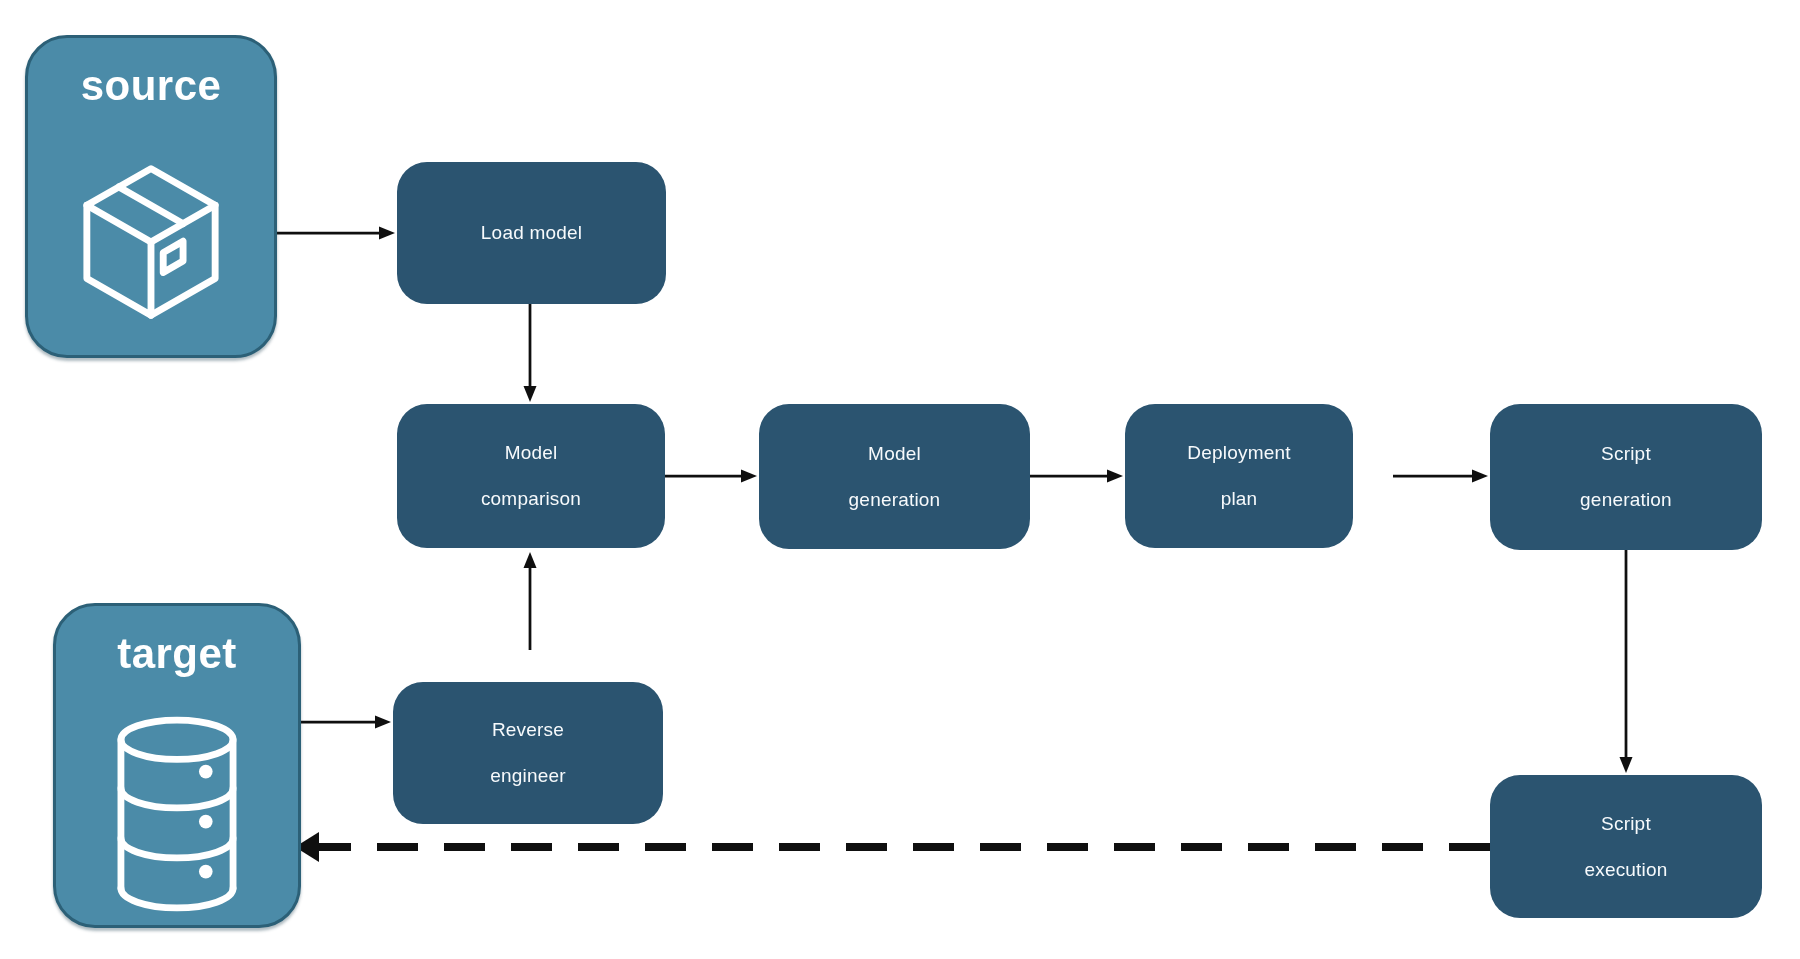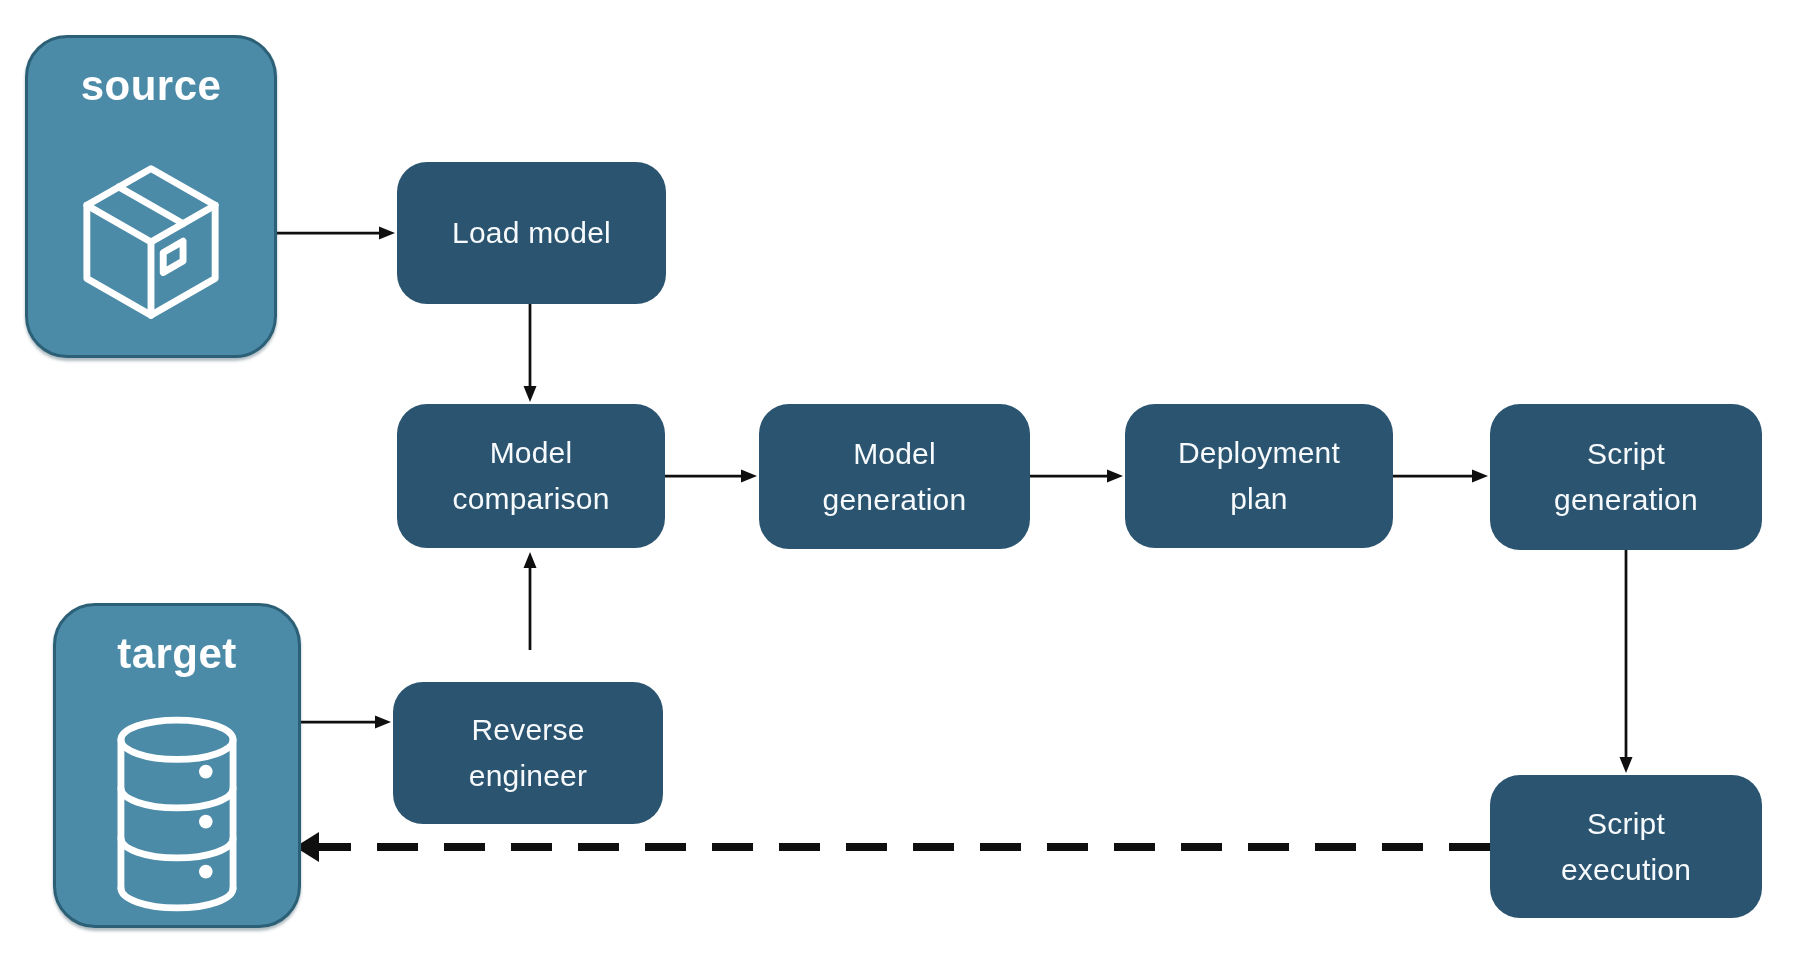--- a/index.html
+++ b/index.html
@@ -29,21 +29,21 @@
     flex-direction: column;
     align-items: center;
     justify-content: center;
     text-align: center;
     color: #f7fafc;
     gap: 24px;
   }
   .node.dark {
     background: #2b5470;
     border-radius: 30px;
-    font-size: 30px;
+    font-size: 19px;
     line-height: 46px;
     letter-spacing: 0.2px;
   }
   .node.dark .label span { display: block; }
   .node.light {
     background: #4b8ba8;
     border: 3px solid #2c6077;
     border-radius: 42px;
     justify-content: flex-start;
     box-shadow: 0 3px 3px rgba(25, 60, 78, 0.35);
@@ -150,21 +150,21 @@
     </div>
   </div>
 
   <div class="node dark" style="left:759px; top:404px; width:271px; height:145px;">
     <div class="label">
       <span>Model</span>
       <span>generation</span>
     </div>
   </div>
 
-  <div class="node dark" style="left:1125px; top:404px; width:268px; height:144px;">
+  <div class="node dark" style="left:1125px; top:404px; width:228px; height:144px;">
     <div class="label">
       <span>Deployment</span>
       <span>plan</span>
     </div>
   </div>
 
   <div class="node dark" style="left:1490px; top:404px; width:272px; height:146px;">
     <div class="label">
       <span>Script</span>
       <span>generation</span>

